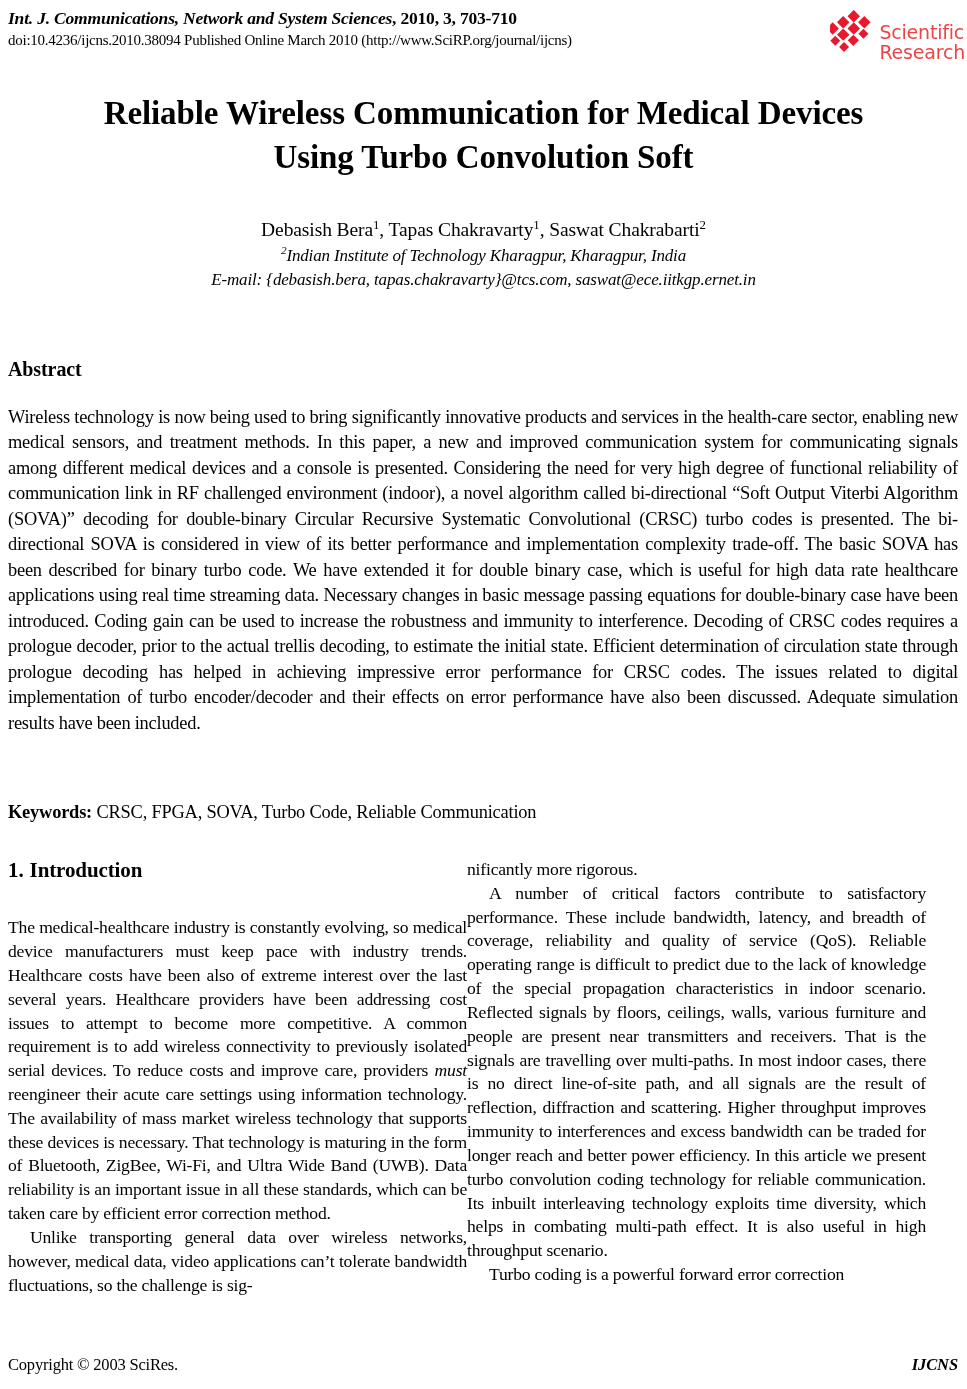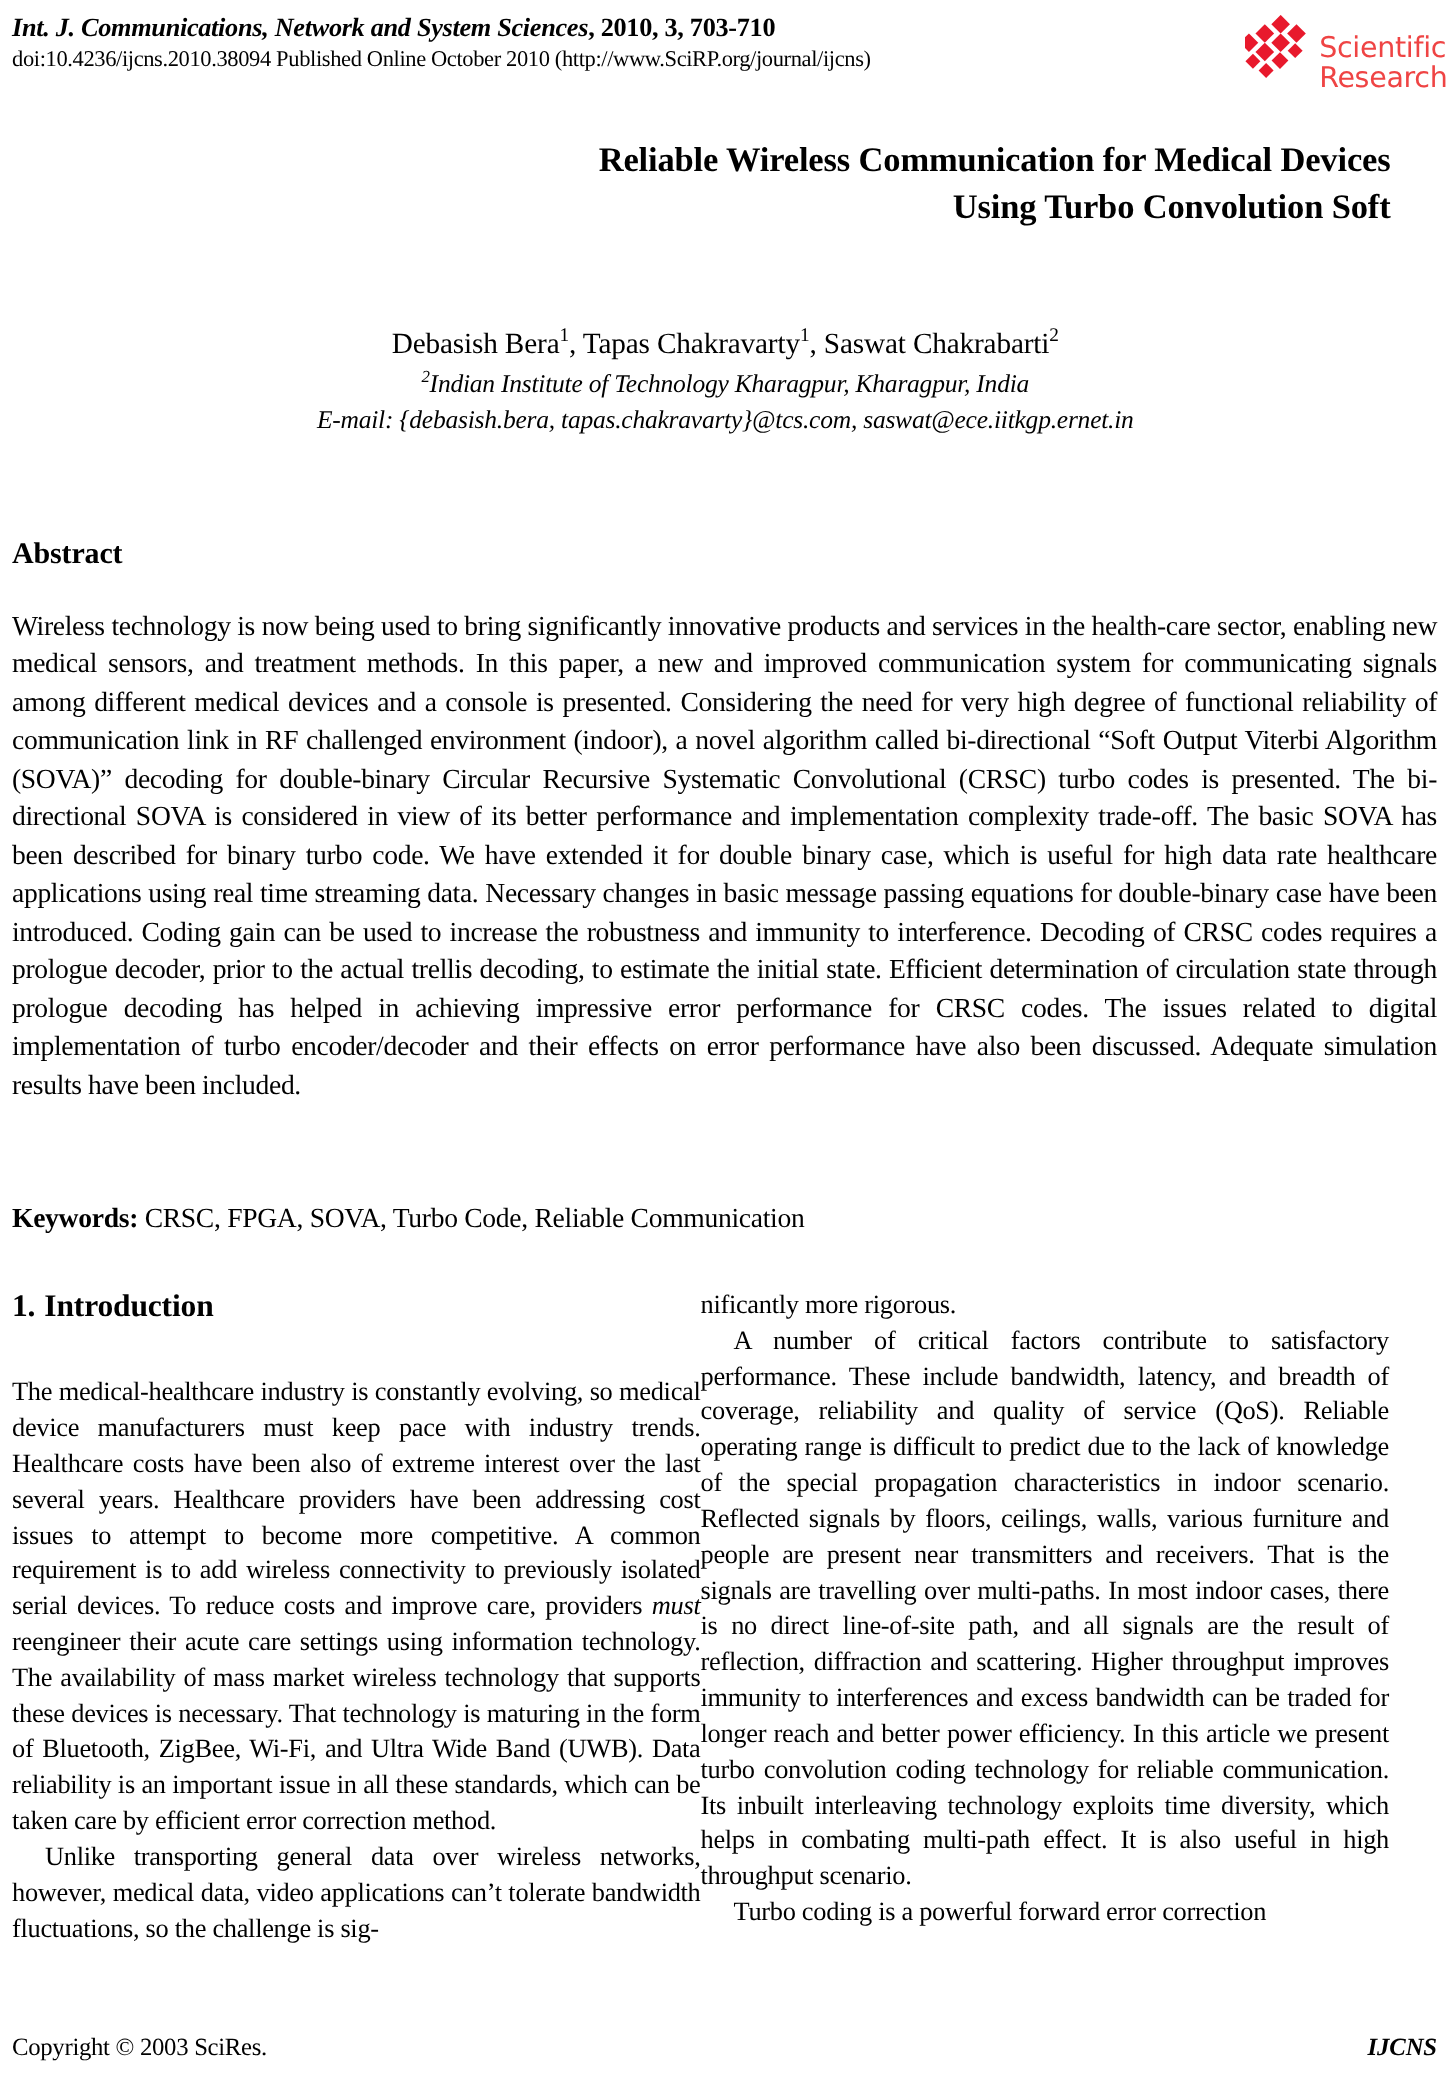--- a/index.html
+++ b/index.html
@@ -82,25 +82,24 @@
   .title-block {
     position: absolute;
     left: 40px;
     top: 92px;
     width: 887px;
     text-align: center;
   }
   .paper-title {
     font-family: "Liberation Serif", "DejaVu Serif", serif;
     font-weight: bold;
-    font-size: 23px;
+    font-size: 33px;
     line-height: 1.33;
     margin: 0;
     letter-spacing: -0.1px;
-    text-align: right;
   }
 
   
   .authors-block {
     position: absolute;
     left: 40px;
     top: 216px;
     width: 887px;
     text-align: center;
   }
@@ -208,21 +207,21 @@
     letter-spacing: -0.1px;
   }
 </style>
 </head>
 <body>
 
 <div class="page">
 
   <div class="journal-header">
     <div class="journal-line1"><span>Int. J. Communications, Network and System Sciences</span><span class="upright">, 2010, 3, 703-710</span></div>
-    <div class="journal-line2">doi:10.4236/ijcns.2010.38094 Published Online October 2010 (http://www.SciRP.org/journal/ijcns)</div>
+    <div class="journal-line2">doi:10.4236/ijcns.2010.38094 Published Online March 2010 (http://www.SciRP.org/journal/ijcns)</div>
   </div>
 
   <div class="logo">
     <svg class="logo-mark" viewBox="0 0 100 100">
       <g fill="#e8192c">
         <rect x="44" y="4" width="20" height="20" transform="rotate(45 54 14)"></rect>
         <rect x="68" y="18" width="20" height="20" transform="rotate(45 78 28)"></rect>
         <rect x="20" y="18" width="20" height="20" transform="rotate(45 30 28)"></rect>
         <rect x="44" y="32" width="20" height="20" transform="rotate(45 54 42)"></rect>
         <rect x="68" y="46" width="16" height="16" transform="rotate(45 76 54)"></rect>

